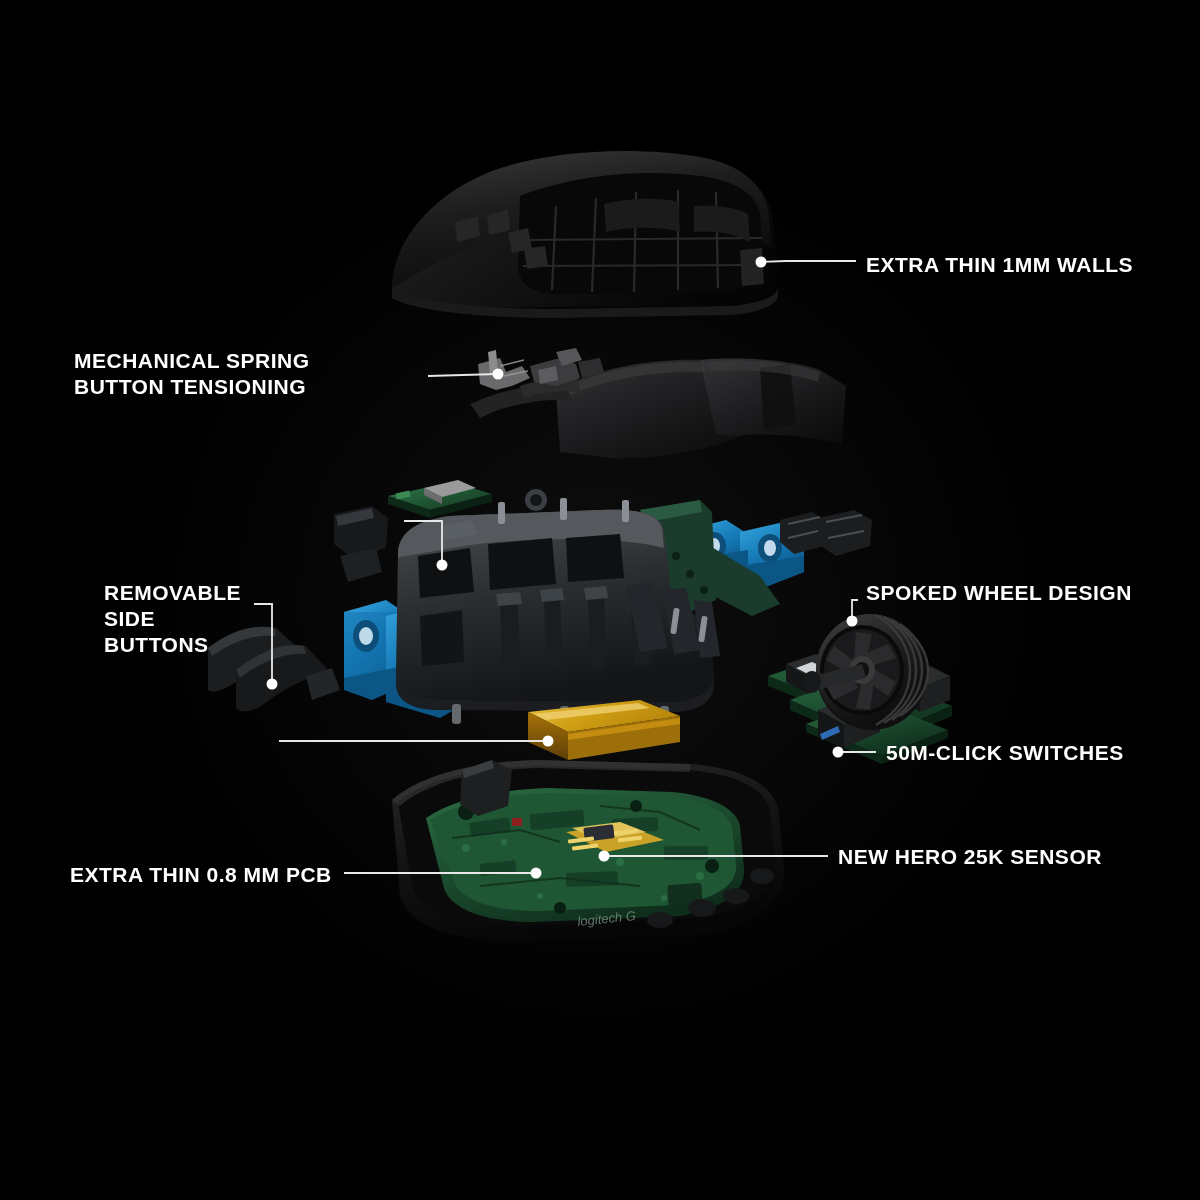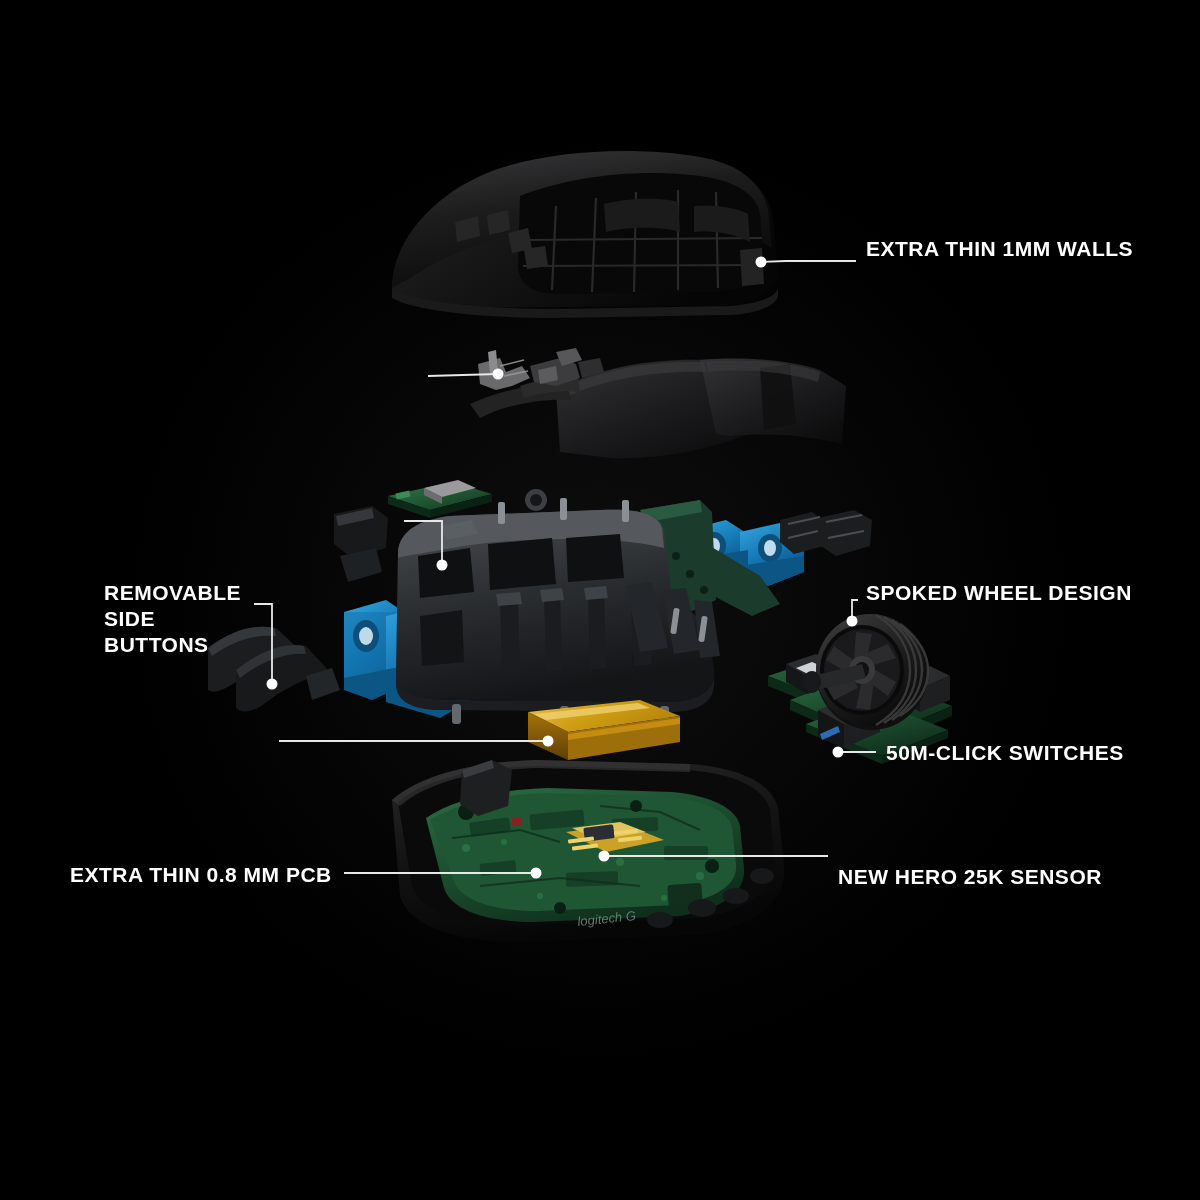--- a/index.html
+++ b/index.html
@@ -409,29 +409,31 @@
       <circle cx="442" cy="565" r="5.5"></circle>
       <circle cx="272" cy="684" r="5.5"></circle>
       <circle cx="852" cy="621" r="5.5"></circle>
       <circle cx="548" cy="741" r="5.5"></circle>
       <circle cx="838" cy="752" r="5.5"></circle>
       <circle cx="604" cy="856" r="5.5"></circle>
       <circle cx="536" cy="873" r="5.5"></circle>
     </g>
   </svg>
 
-  <div class="callout c-left" style="left:866px; top:236px;">EXTRA THIN 1MM WALLS</div>
-
+  <div class="callout c-left" style="left:866px; top:252px;">EXTRA THIN 1MM WALLS</div>
+
+  <div class="callout c-right" style="left:74px;  top:348px; width:250px;">MECHANICAL SPRING
+BUTTON TENSIONING</div>
 
 
   <div class="callout c-center" style="left:104px; top:580px; width:148px;">REMOVABLE
 SIDE BUTTONS</div>
 
   <div class="callout c-left" style="left:866px; top:580px;">SPOKED WHEEL DESIGN</div>
 
 
   <div class="callout c-left" style="left:886px; top:740px;">50M-CLICK SWITCHES</div>
 
-  <div class="callout c-left" style="left:838px; top:844px;margin-top:20px;">NEW HERO 25K SENSOR</div>
+  <div class="callout c-left" style="left:838px; top:844px;">NEW HERO 25K SENSOR</div>
 
   <div class="callout c-right" style="left:70px;  top:862px; width:268px;">EXTRA THIN 0.8 MM PCB</div>
 
 </div>
 
 </body></html>

